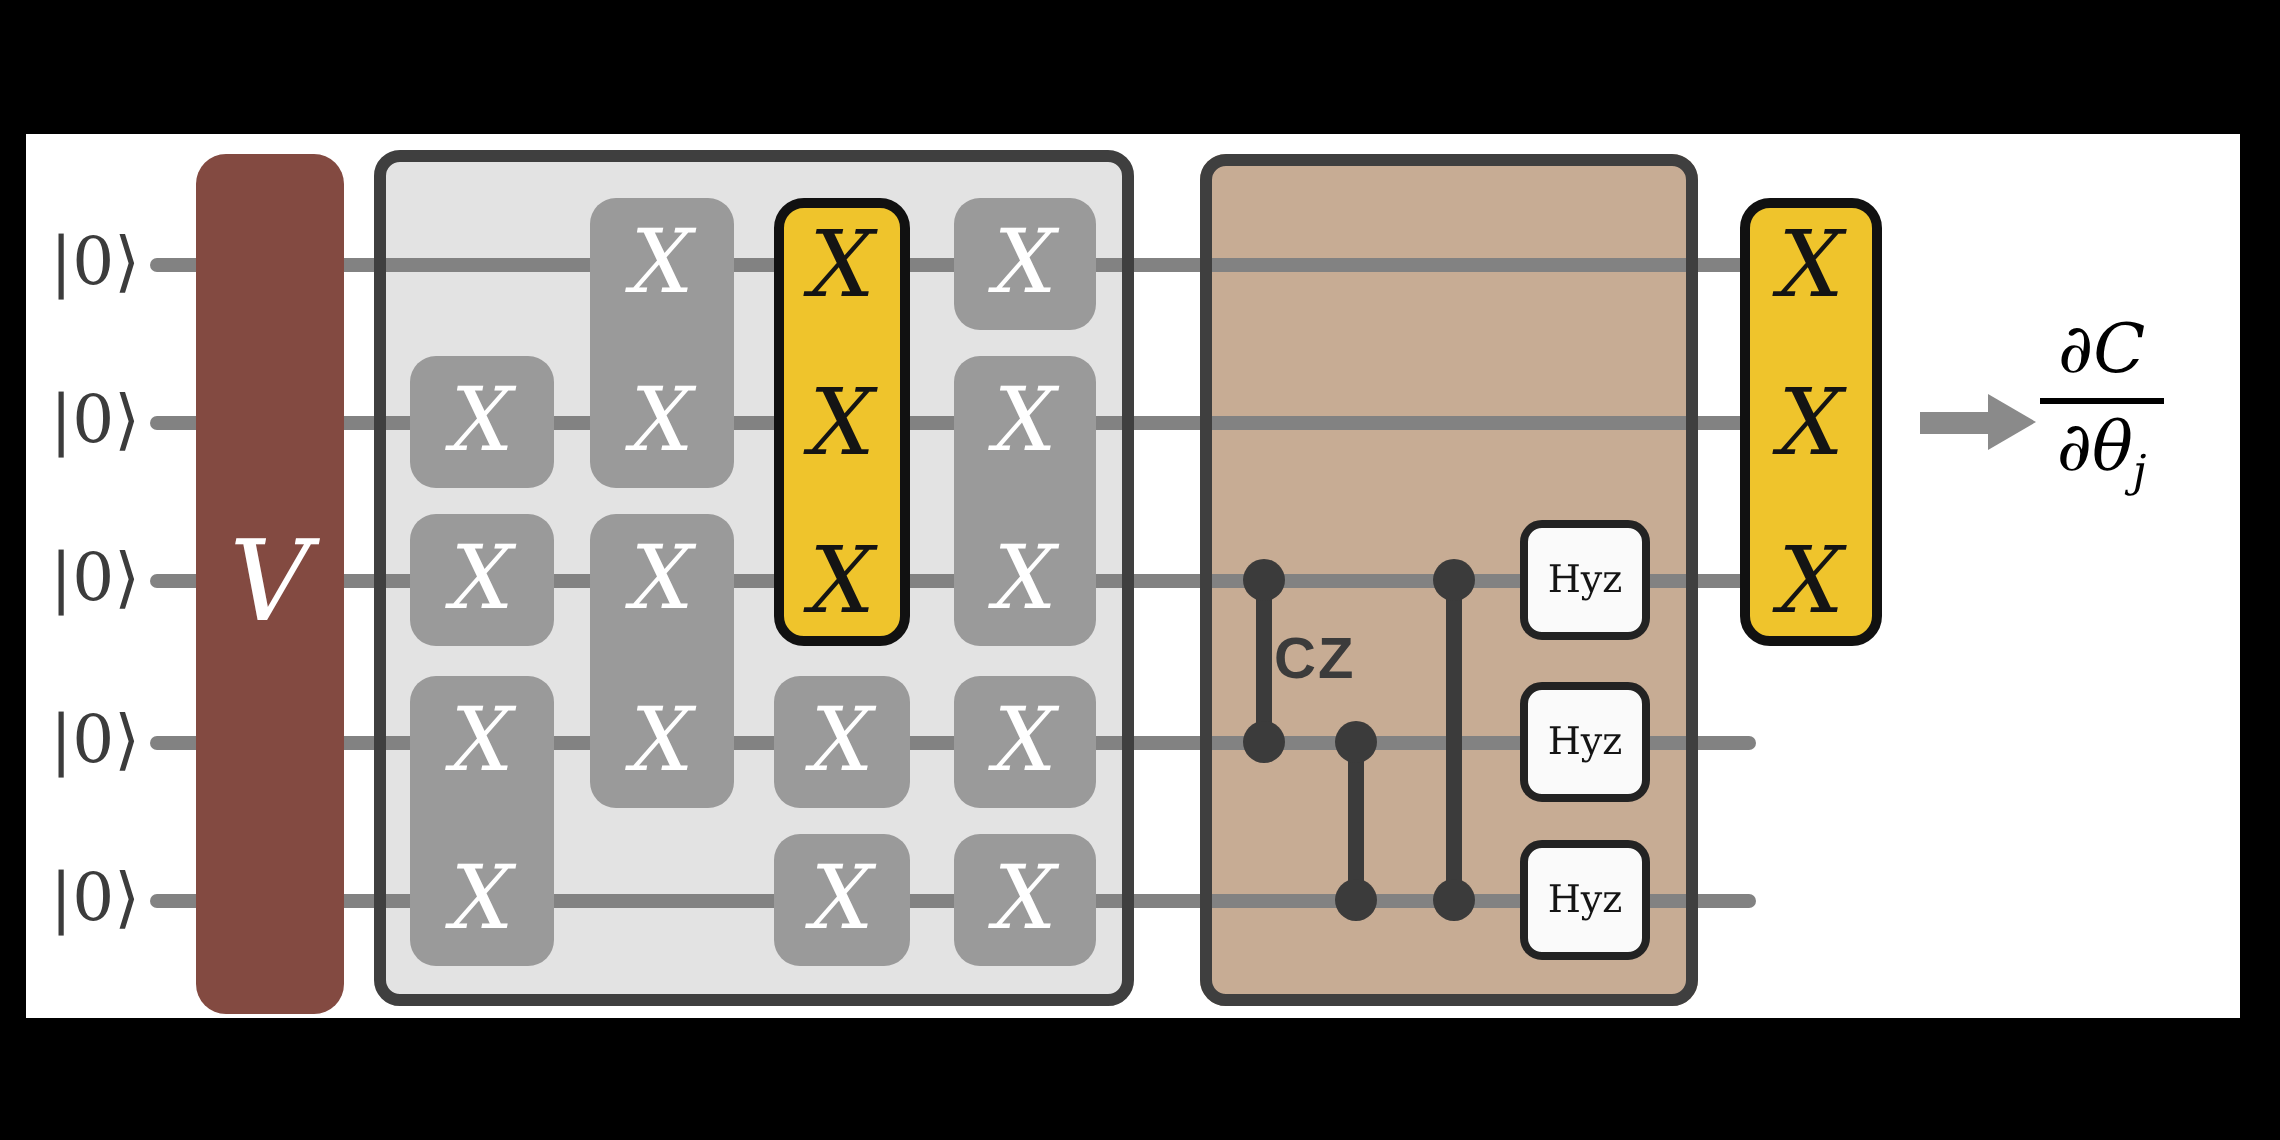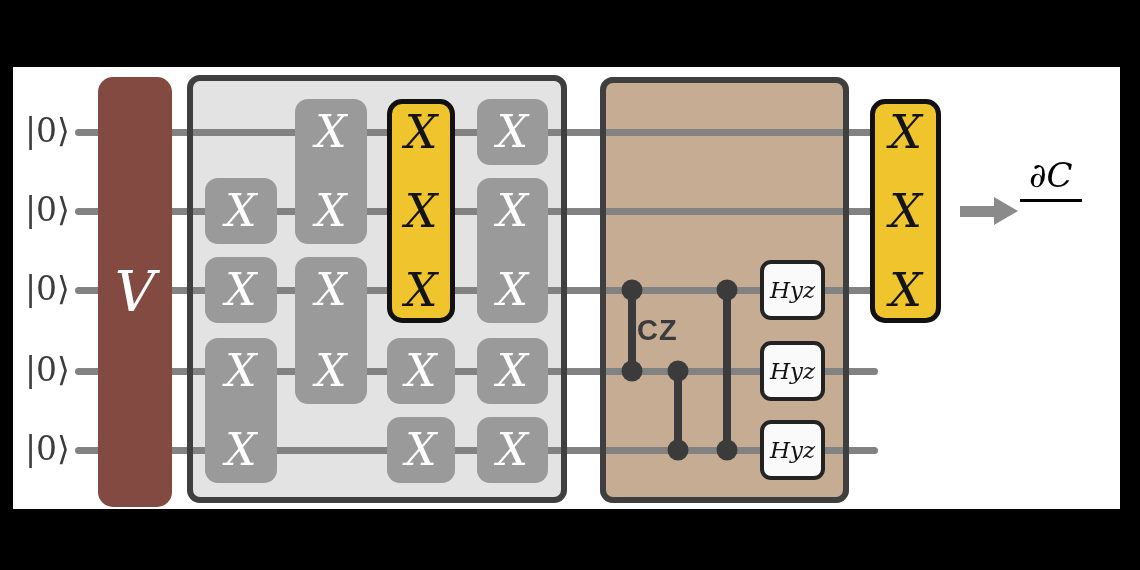--- a/index.html
+++ b/index.html
@@ -20,21 +20,21 @@
             font-size:44px;line-height:1;color:var(--gate_text_light);}
   .gate.highlight{background:var(--highlight_fill);border:5px solid var(--highlight_border);border-radius:15px;}
   .gate.highlight .xl{color:#141414;font-size:46px;}
   .cz-line{position:absolute;width:8px;border-radius:4px;background:var(--cz);}
   .cz-dot{position:absolute;width:21px;height:21px;border-radius:50%;background:var(--cz);
           transform:translate(-50%,-50%);}
   .cz-label{position:absolute;left:637px;top:316px;font-family:"Liberation Sans",sans-serif;
             font-weight:600;font-size:29px;letter-spacing:1px;color:var(--cz);line-height:1;}
   .hyz{position:absolute;background:var(--hyz_fill);border:4px solid var(--hyz_border);border-radius:11px;
        box-sizing:border-box;display:flex;align-items:center;justify-content:center;
-       font-size:23px;color:#141414;line-height:1;font-style:italic;}
+       font-size:19px;color:#141414;line-height:1;}
   .arrow-tail{position:absolute;left:960px;top:206px;width:36px;height:11px;background:var(--arrow);}
   .arrow-head{position:absolute;left:994px;top:197px;width:0;height:0;
               border-left:24px solid var(--arrow);border-top:14px solid transparent;
               border-bottom:14px solid transparent;}
   .formula{position:absolute;left:1020px;top:156px;text-align:center;color:var(--formula_text);
            font-style:italic;}
   .formula .num{display:block;font-size:34px;line-height:1.15;padding:0 9px 4px 9px;
                 border-bottom:3px solid var(--formula_text);}
   .formula .den{display:block;font-size:34px;line-height:1.15;padding-top:3px;}
   .formula sub{font-size:22px;font-style:italic;}
@@ -131,14 +131,15 @@
       <div class="cz-dot" style="left: 727px; top: 450px;"></div>
       <div class="hyz" style="left: 760px; top: 260px; width: 65px; height: 60px;">Hyz</div>
       <div class="hyz" style="left: 760px; top: 341px; width: 65px; height: 60px;">Hyz</div>
       <div class="hyz" style="left: 760px; top: 420px; width: 65px; height: 60px;">Hyz</div>
     </div>
 
   <div class="arrow-tail"></div>
   <div class="arrow-head"></div>
   <div class="formula">
     <span class="num">∂C</span>
+    <span class="den"><span>∂θ</span><sub>j</sub></span>
   </div>
 </div>
 
 </body></html>

